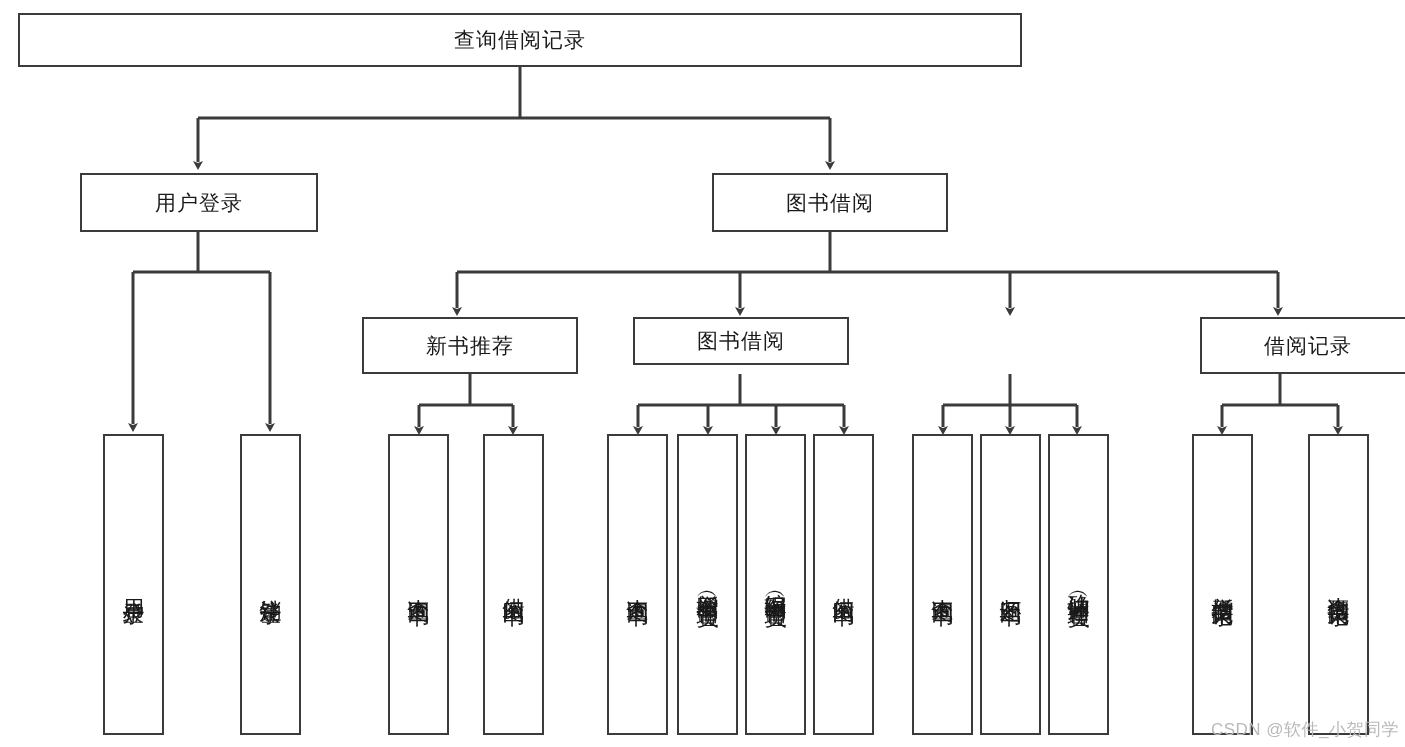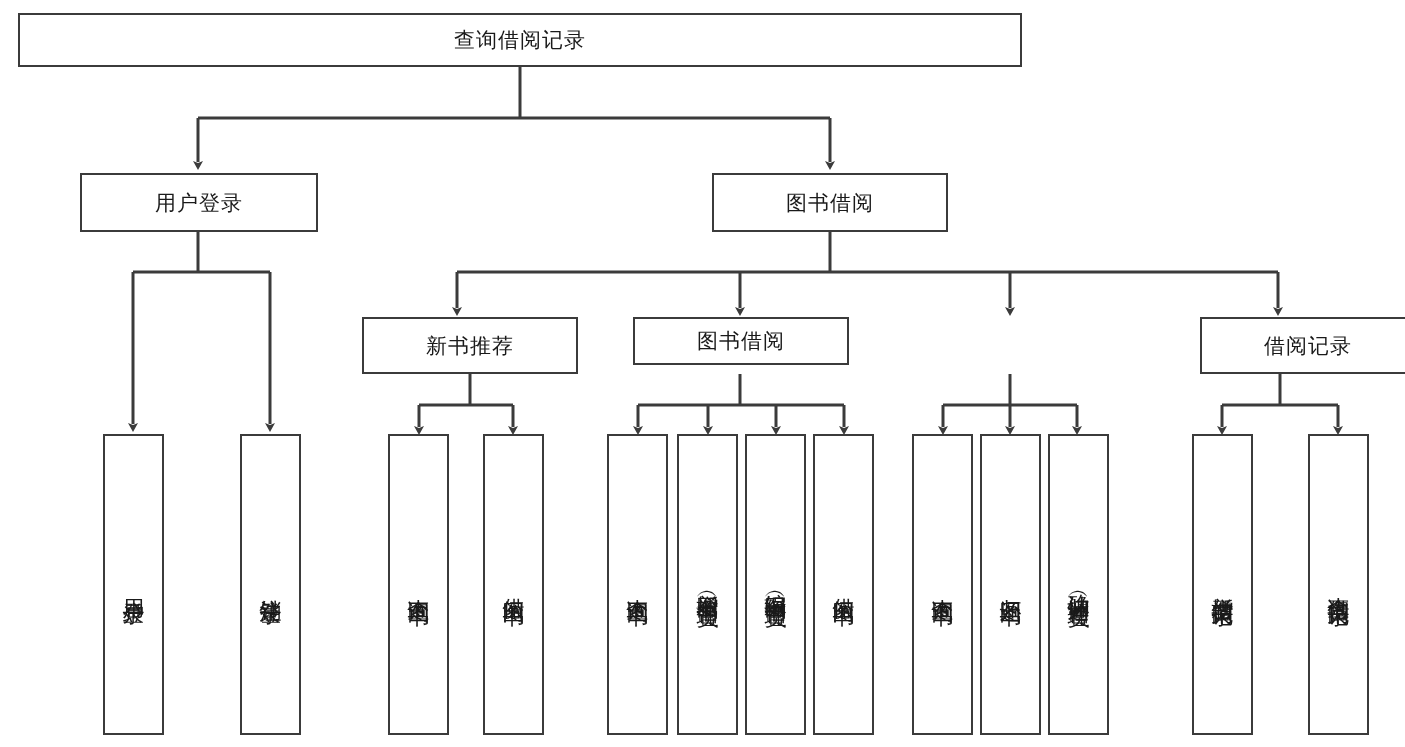--- a/index.html
+++ b/index.html
@@ -184,14 +184,15 @@
     <span class="vtext">确认归还（管理员）</span>
   </div>
 
   <div class="node vert" style="left:1192px; top:434px; width:61px; height:301px;">
     <span class="vtext">新增借阅记录</span>
   </div>
   <div class="node vert" style="left:1308px; top:434px; width:61px; height:301px;">
     <span class="vtext">查询借阅记录</span>
   </div>
 
+  <div id="watermark">CSDN @软件_小贺同学</div>
 
 </div>
 
 </body></html>

